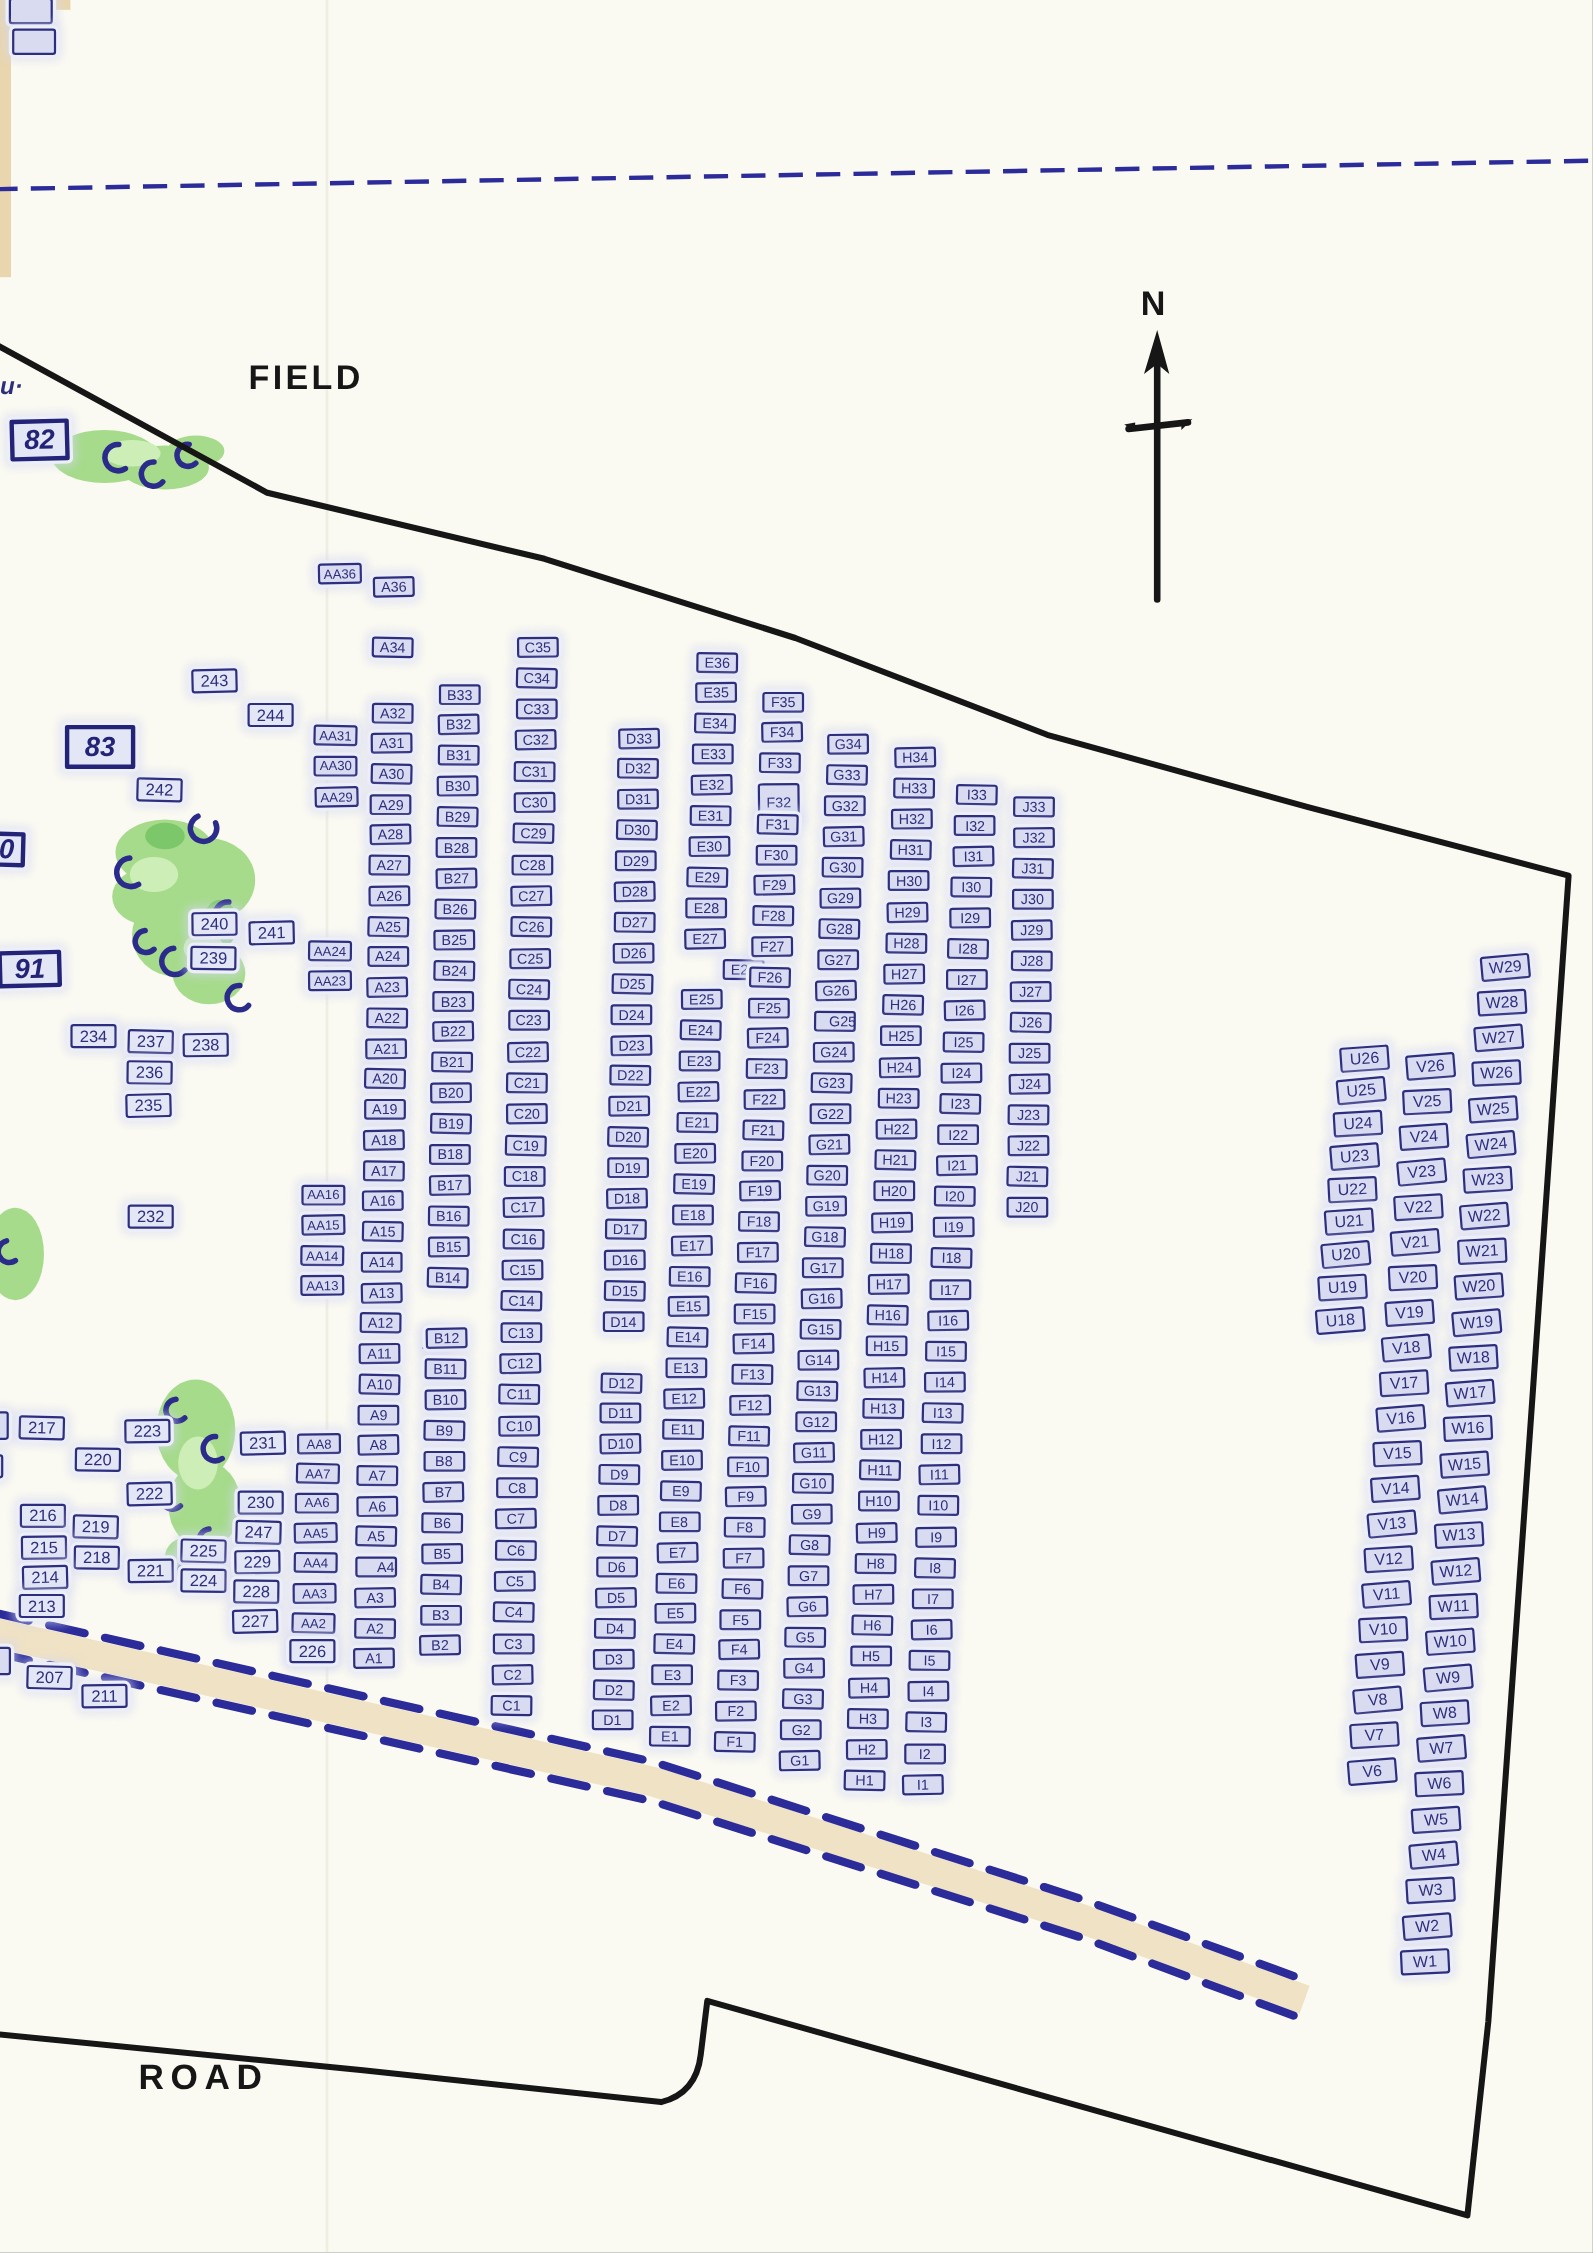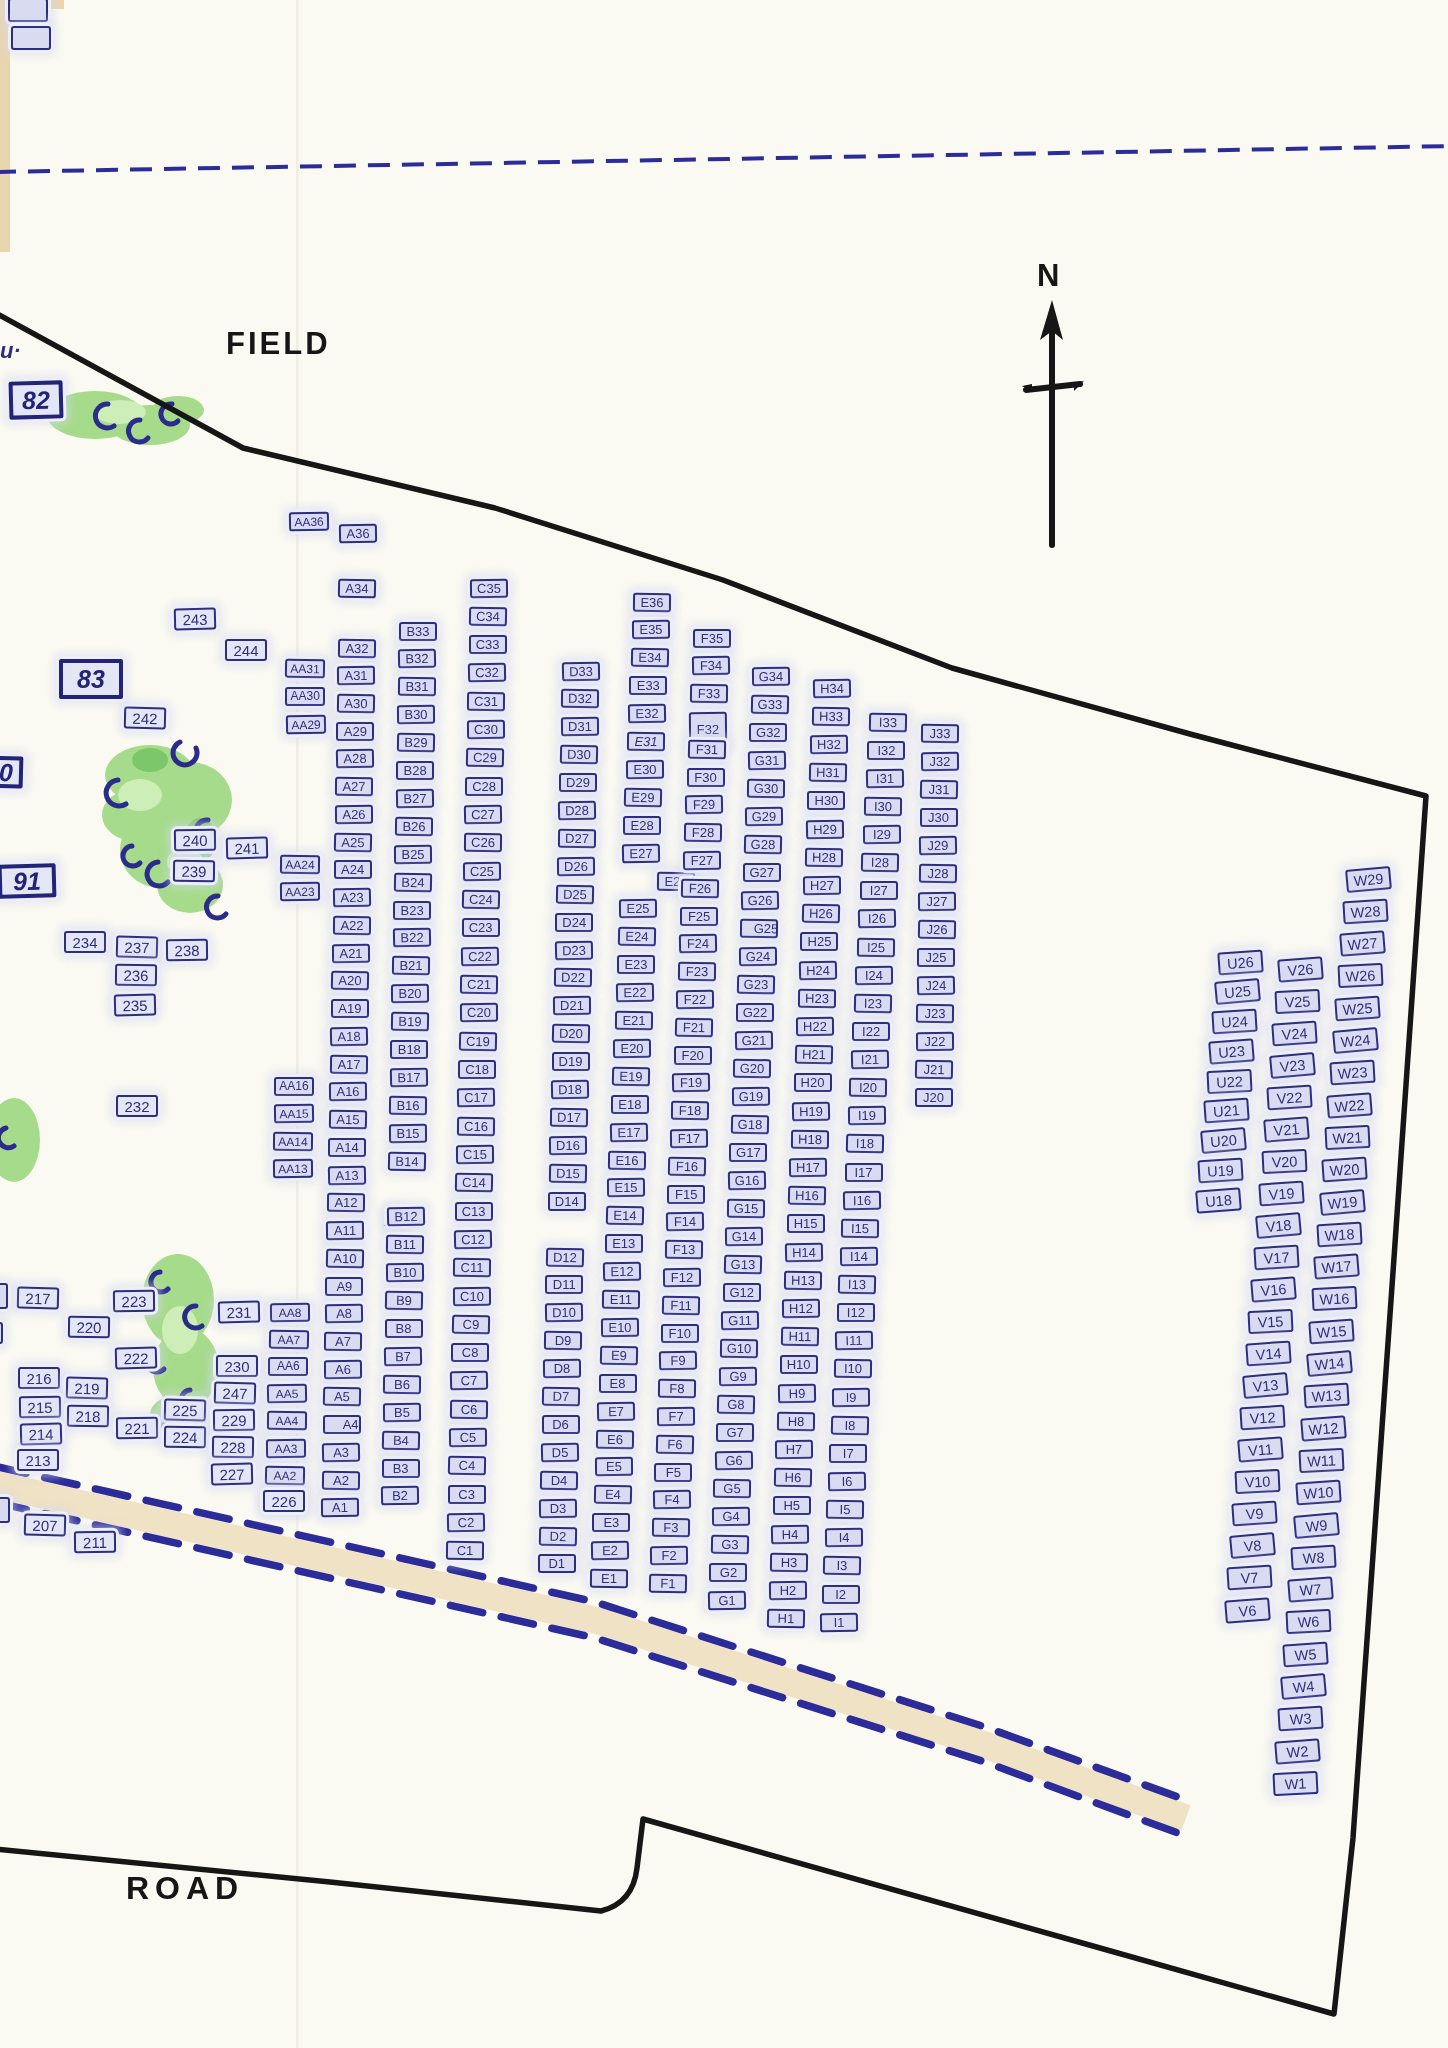--- a/index.html
+++ b/index.html
@@ -277,21 +277,21 @@
       <div class="plot letter" style="left: 540.75px; top: 1442.8px; width: 38px; height: 19px; transform: rotate(-1.2deg);">D5</div>
       <div class="plot letter" style="left: 540px; top: 1470.7px; width: 38px; height: 19px; transform: rotate(0.6deg);">D4</div>
       <div class="plot letter" style="left: 539.25px; top: 1498.6px; width: 38px; height: 19px; transform: rotate(-0.6deg);">D3</div>
       <div class="plot letter" style="left: 538.5px; top: 1526.5px; width: 38px; height: 19px; transform: rotate(1.2deg);">D2</div>
       <div class="plot letter" style="left: 537.75px; top: 1554.4px; width: 38px; height: 19px; transform: rotate(0deg);">D1</div>
       <div class="plot letter" style="left: 633px; top: 592.5px; width: 38px; height: 19px; transform: rotate(0.6deg);">E36</div>
       <div class="plot letter" style="left: 631.77px; top: 620.4px; width: 38px; height: 19px; transform: rotate(-0.6deg);">E35</div>
       <div class="plot letter" style="left: 630.54px; top: 648.3px; width: 38px; height: 19px; transform: rotate(1.2deg);">E34</div>
       <div class="plot letter" style="left: 629.31px; top: 676.2px; width: 38px; height: 19px; transform: rotate(0deg);">E33</div>
       <div class="plot letter" style="left: 628.08px; top: 704.1px; width: 38px; height: 19px; transform: rotate(-1.2deg);">E32</div>
-      <div class="plot letter" style="left: 626.85px; top: 732px; width: 38px; height: 19px; transform: rotate(0.6deg); font-style: italic;">E31</div>
+      <div class="plot letter" style="left: 626.85px; top: 732px; width: 38px; height: 19px; transform: rotate(0.6deg);">E31</div>
       <div class="plot letter" style="left: 625.62px; top: 759.9px; width: 38px; height: 19px; transform: rotate(-0.6deg);">E30</div>
       <div class="plot letter" style="left: 624.39px; top: 787.8px; width: 38px; height: 19px; transform: rotate(1.2deg);">E29</div>
       <div class="plot letter" style="left: 623.16px; top: 815.7px; width: 38px; height: 19px; transform: rotate(0deg);">E28</div>
       <div class="plot letter" style="left: 621.93px; top: 843.6px; width: 38px; height: 19px; transform: rotate(-1.2deg);">E27</div>
       <div class="plot letter" style="left: 620.7px; top: 871.5px; width: 38px; height: 19px; transform: rotate(0.6deg); margin-left: 36px;">E26</div>
       <div class="plot letter" style="left: 619.47px; top: 899.4px; width: 38px; height: 19px; transform: rotate(-0.6deg);">E25</div>
       <div class="plot letter" style="left: 618.24px; top: 927.3px; width: 38px; height: 19px; transform: rotate(1.2deg);">E24</div>
       <div class="plot letter" style="left: 617.01px; top: 955.2px; width: 38px; height: 19px; transform: rotate(0deg);">E23</div>
       <div class="plot letter" style="left: 615.78px; top: 983.1px; width: 38px; height: 19px; transform: rotate(-1.2deg);">E22</div>
       <div class="plot letter" style="left: 614.55px; top: 1011px; width: 38px; height: 19px; transform: rotate(0.6deg);">E21</div>

